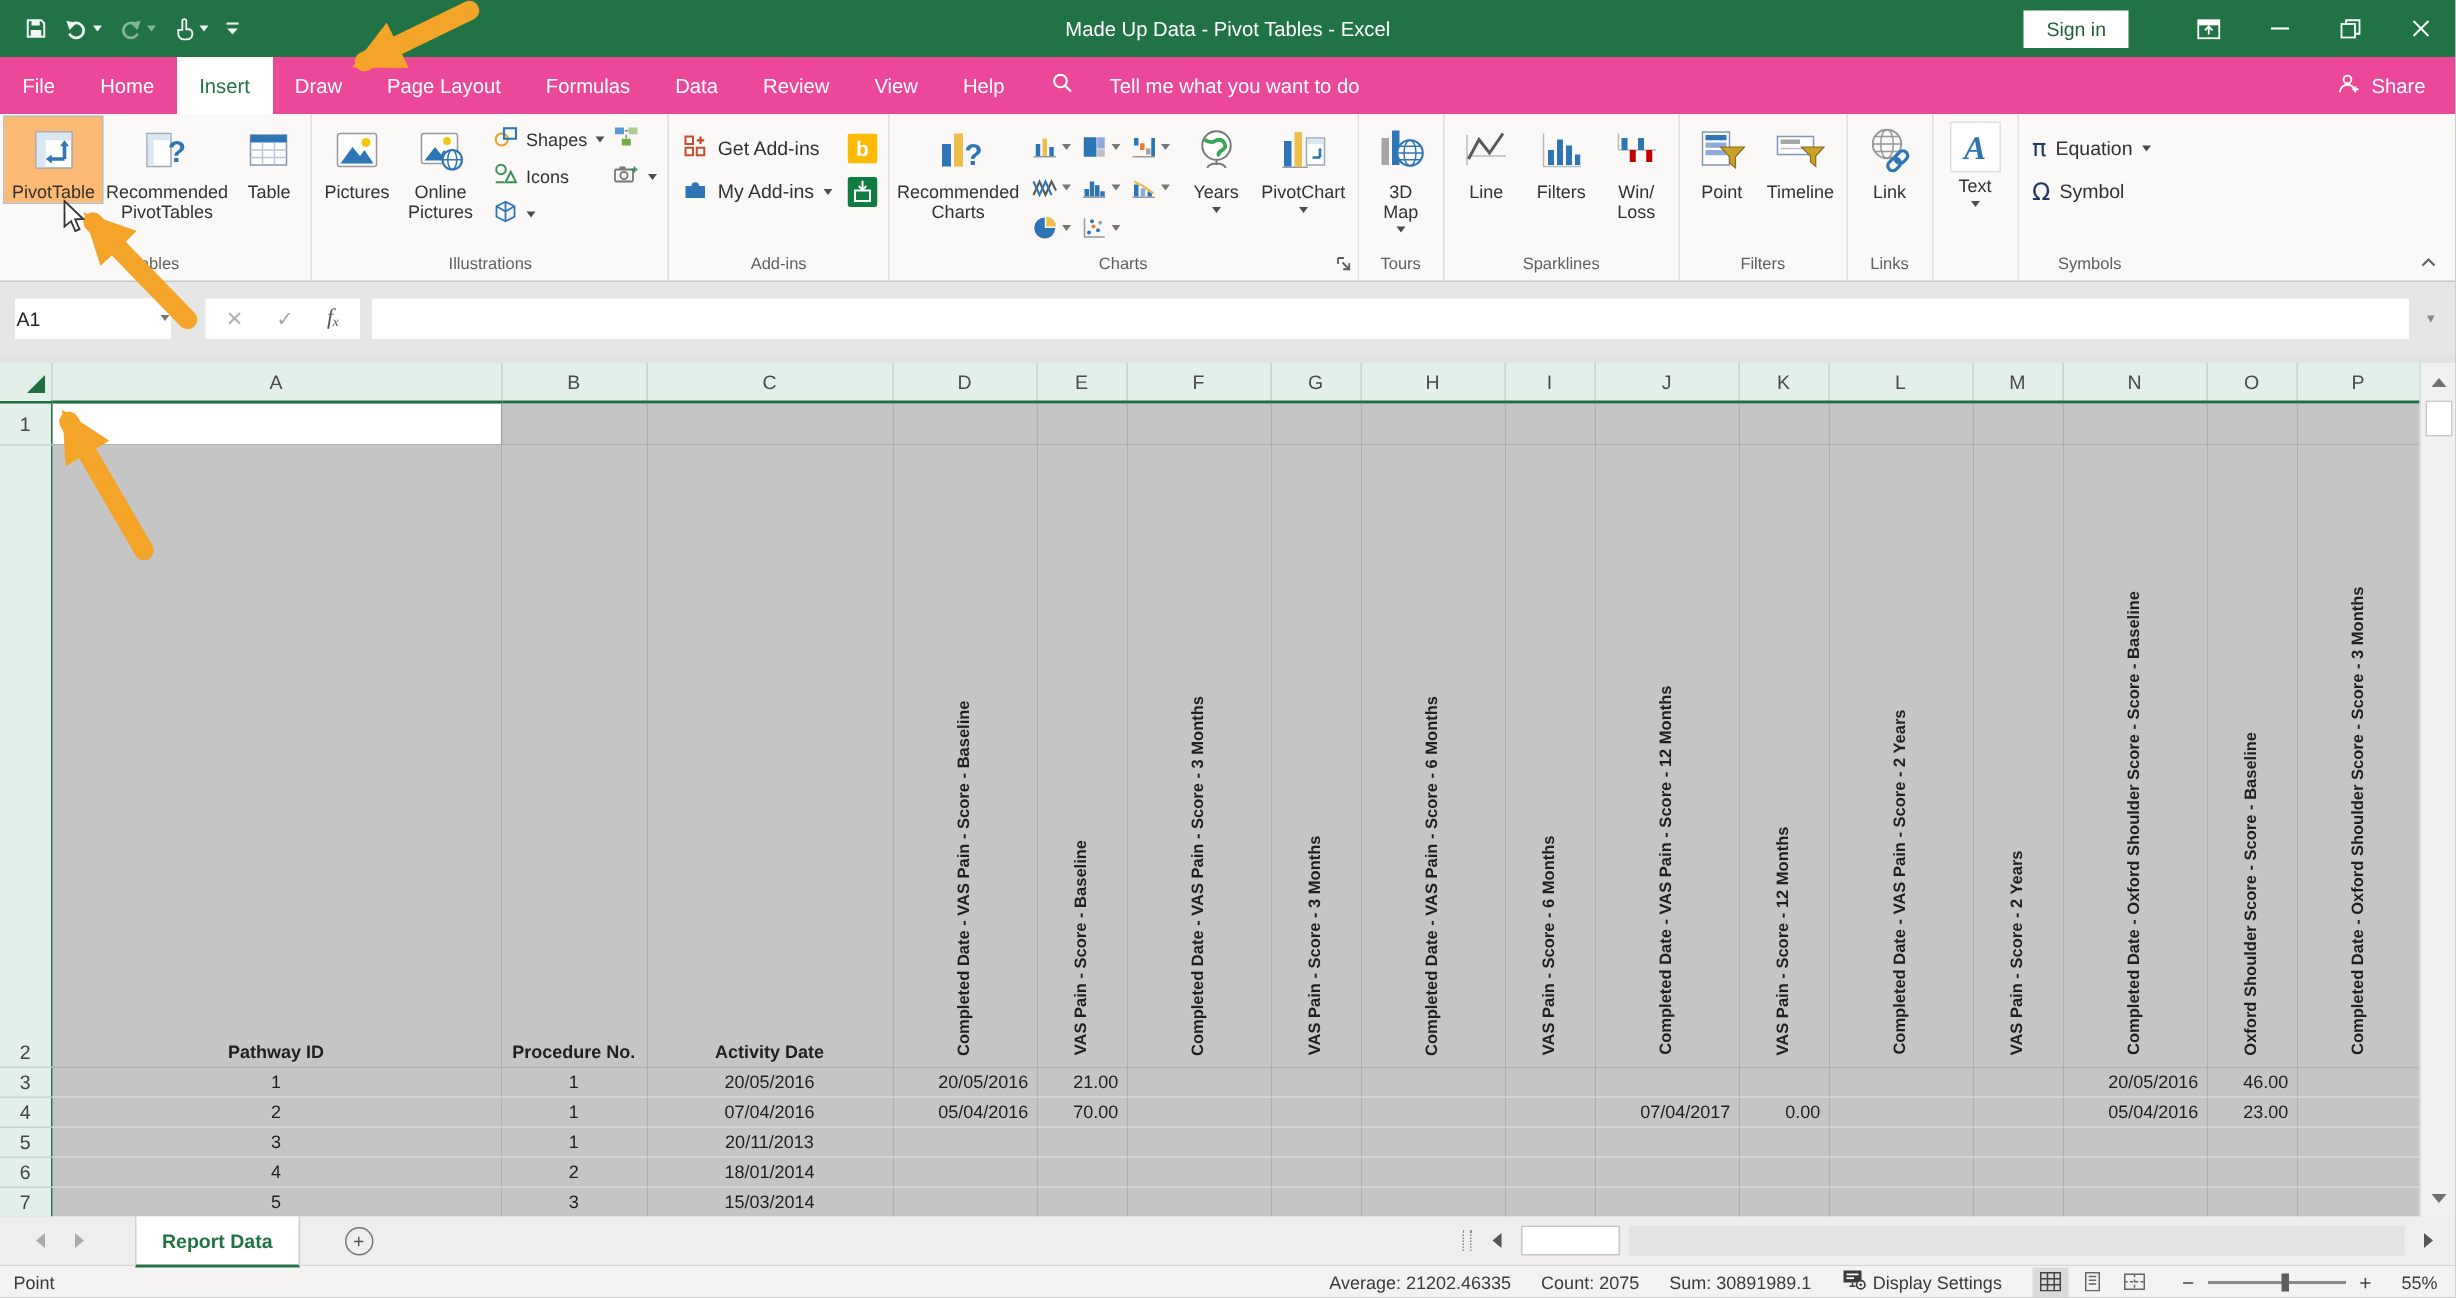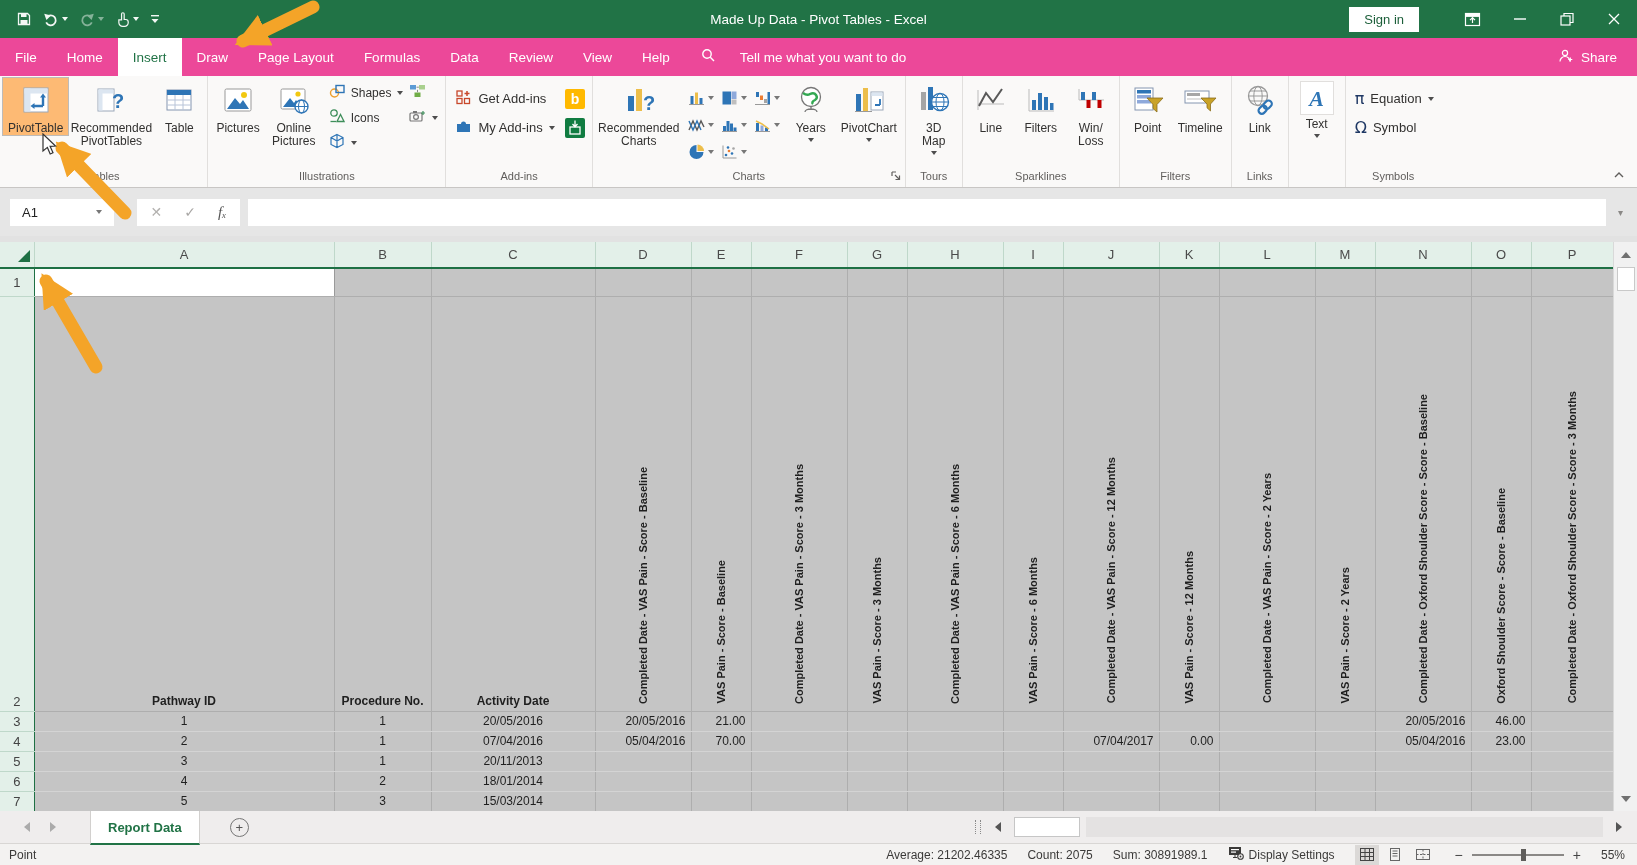--- a/index.html
+++ b/index.html
@@ -39,21 +39,21 @@
 .srow{display:flex;align-items:center;gap:6px;font-size:12px;color:#323130;height:21px;white-space:nowrap}
 .minigrid{display:grid;grid-template-columns:repeat(3,auto);grid-auto-rows:27px;column-gap:7px;align-content:start;padding:6px 6px 0 6px}
 .mtile{display:flex;align-items:center;gap:3px}
 .dlg{position:absolute;right:3px;bottom:2px}
 .collapse{position:absolute;right:12px;bottom:4px;color:#605E5C}
 .twoline{width:86px}
 .wl{width:36px}
 
 
 .formularow{height:48px;background:#E6E6E6;display:flex;align-items:center;padding:0 10px;gap:8px}
-.namebox{width:104px;height:27px;background:#fff;display:flex;align-items:center;justify-content:space-between;padding:0 12px;font-size:13px;color:#222}
+.namebox{width:104px;height:27px;background:#fff;display:flex;align-items:center;justify-content:space-between;padding:0 1px;font-size:13px;color:#222}
 .dots3{display:flex;flex-direction:column;gap:2.5px;padding:0 2px}
 .dots3 i{width:2.5px;height:2.5px;border-radius:50%;background:#9a9a9a}
 .fxgroup{display:flex;align-items:center;background:#fff;height:27px;padding:0 14px;gap:22px}
 .fxx{color:#b3b1af;font-size:14px}.fck{color:#a9a7a5;font-size:14px}
 .fxi{font-family:"Liberation Serif",serif;font-style:italic;color:#555;font-size:15px}
 .finput{flex:1;background:#fff;height:27px}
 .fchev{color:#8a8886;font-size:10px;padding:0 4px}
 
 
 .sheet{height:575px;background:#E2E2E2;padding-top:6px;position:relative}

